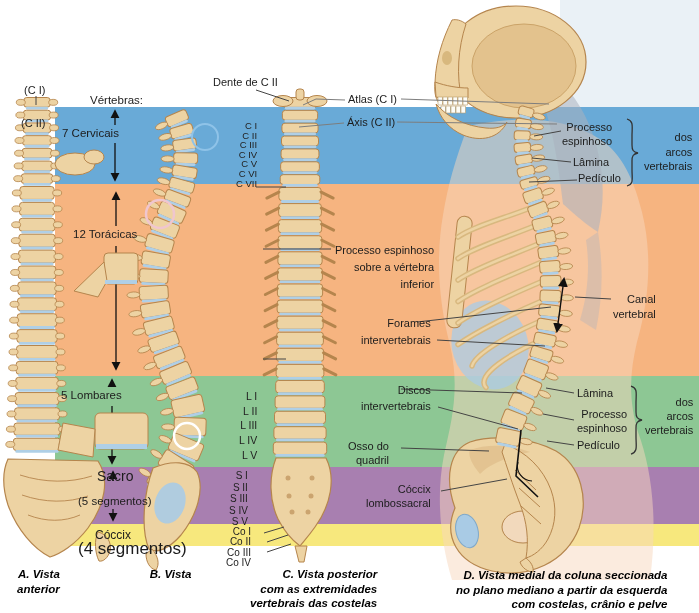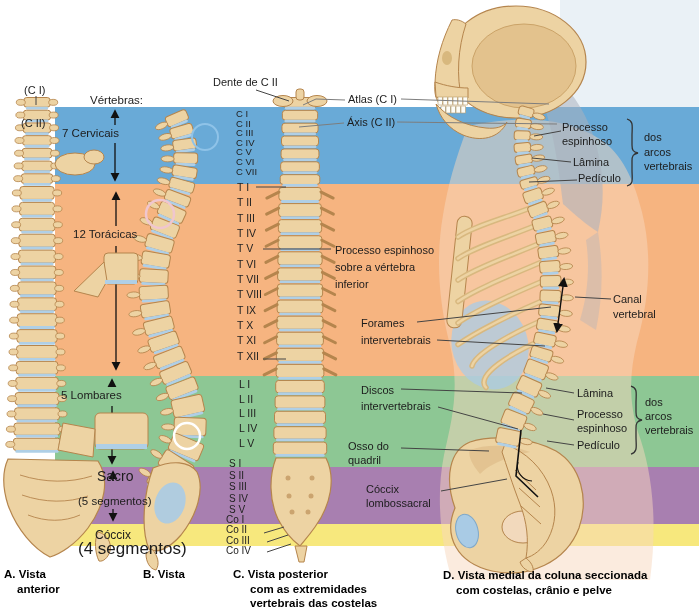--- a/index.html
+++ b/index.html
@@ -1,28 +1,28 @@
 <!DOCTYPE html>
 <html><head>
 <meta charset="utf-8">
 <style>
   html,body{margin:0;padding:0;background:#fff;}
   #canvas{position:relative;width:699px;height:613px;background:#fff;overflow:hidden;
-          font-family:"Liberation Sans",sans-serif;color:#1c1c1c;}
+          font-family:"Liberation Sans",sans-serif;color:#1c1c1c;text-align:right;}
   .band{position:absolute;left:55px;width:644px;}
   #band-cervical{top:107px;height:77px;background:#69AAD7;}
   #band-thoracic{top:184px;height:192px;background:#F6B480;}
   #band-lumbar{top:376px;height:91px;background:#8DC794;}
   #band-sacral{top:467px;height:57px;background:#A87FB0;}
   #band-coccygeal{top:524px;height:22px;background:#F7E87D;}
   #art{position:absolute;left:0;top:0;}
   .lbl{position:absolute;font-size:11px;line-height:13px;white-space:nowrap;}
-  .vcol{position:absolute;white-space:nowrap;color:#222;}
+  .vcol{position:absolute;white-space:nowrap;color:#222;margin-top:12px;}
   .vcol div{height:inherit;}
-  .cap{position:absolute;font-size:11.5px;font-weight:bold;line-height:14.5px;color:#000;white-space:nowrap;}
+  .cap{position:absolute;font-size:11.5px;font-weight:bold;line-height:14.5px;color:#000;white-space:nowrap;font-style:italic;}
   .ind13{padding-left:13px;} .ind14{padding-left:14px;margin-top:29px;} .ind17{padding-left:17px;}
 </style>
 </head>
 <body>
 
 <div id="canvas">
 
   <div class="band" id="band-cervical"></div>
   <div class="band" id="band-thoracic"></div>
   <div class="band" id="band-lumbar"></div>
@@ -711,34 +711,20 @@
 
   <div class="vcol" style="left:236px;top:109px;font-size:9.5px;line-height:9.6px">
     <div>C I</div>
     <div>C II</div>
     <div>C III</div>
     <div>C IV</div>
     <div>C V</div>
     <div>C VI</div>
     <div>C VII</div>
   </div>
-  <div class="vcol" style="left:237px;top:180px;font-size:10.5px;line-height:15.35px">
-    <div>T I</div>
-    <div>T II</div>
-    <div>T III</div>
-    <div>T IV</div>
-    <div>T V</div>
-    <div>T VI</div>
-    <div>T VII</div>
-    <div>T VIII</div>
-    <div>T IX</div>
-    <div>T X</div>
-    <div>T XI</div>
-    <div>T XII</div>
-  </div>
   <div class="vcol" style="left:239px;top:377px;font-size:10.5px;line-height:14.7px">
     <div>L I</div>
     <div>L II</div>
     <div>L III</div>
     <div>L IV</div>
     <div>L V</div>
   </div>
   <div class="vcol" style="left:229px;top:458px;font-size:10px;line-height:11.6px">
     <div>S I</div>
     <div>S II</div>
@@ -815,16 +801,17 @@
     <div class="ind14">lateral</div>
     <div class="ind14">direita</div>
   </div>
   <div class="cap" style="left:233px;top:567px">
     <div>C. Vista posterior</div>
     <div class="ind17">com as extremidades</div>
     <div class="ind17">vertebrais das costelas</div>
   </div>
   <div class="cap" style="left:443px;top:568px">
     <div>D. Vista medial da coluna seccionada</div>
+    <div class="ind13">no plano mediano a partir da esquerda</div>
     <div class="ind13">com costelas, crânio e pelve</div>
   </div>
 
 </div>
 
 </body></html>

